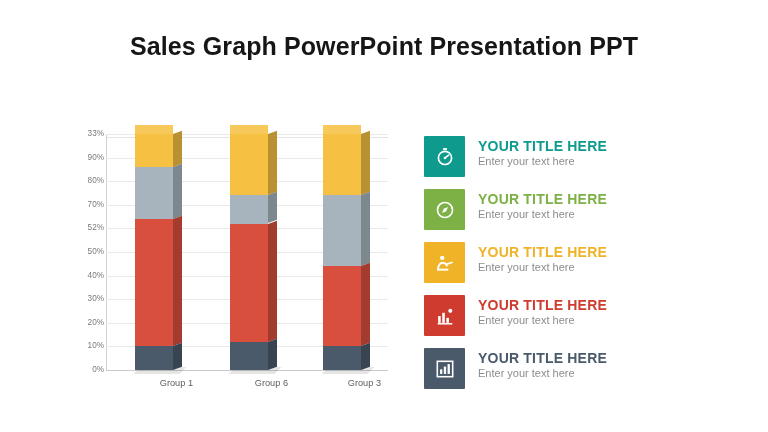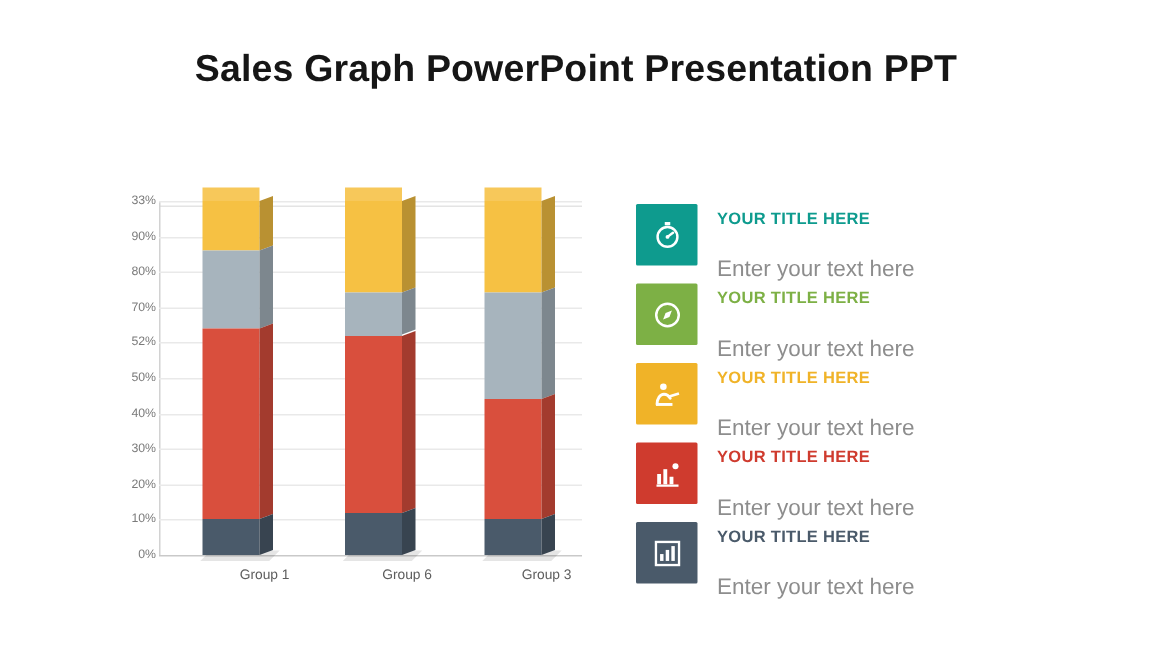--- a/index.html
+++ b/index.html
@@ -170,29 +170,29 @@
     display: flex;
     align-items: center;
     justify-content: center;
   }
   .legend-text {
     position: absolute;
     left: 54px;
     top: 3px;
   }
   .legend-title {
-    font-size: 11px;
+    font-size: 14px;
     font-weight: bold;
     letter-spacing: 0.2px;
     line-height: 15px;
   }
   .legend-sub {
-    font-size: 15px;
+    font-size: 11px;
     color: #8d8d8d;
-    margin-top: 20px;
+    margin-top: 1px;
     line-height: 12px;
   }
 </style>
 </head>
 <body>
 
 <div id="slide">
 
   <div id="title">Sales Graph PowerPoint Presentation PPT</div>
 

